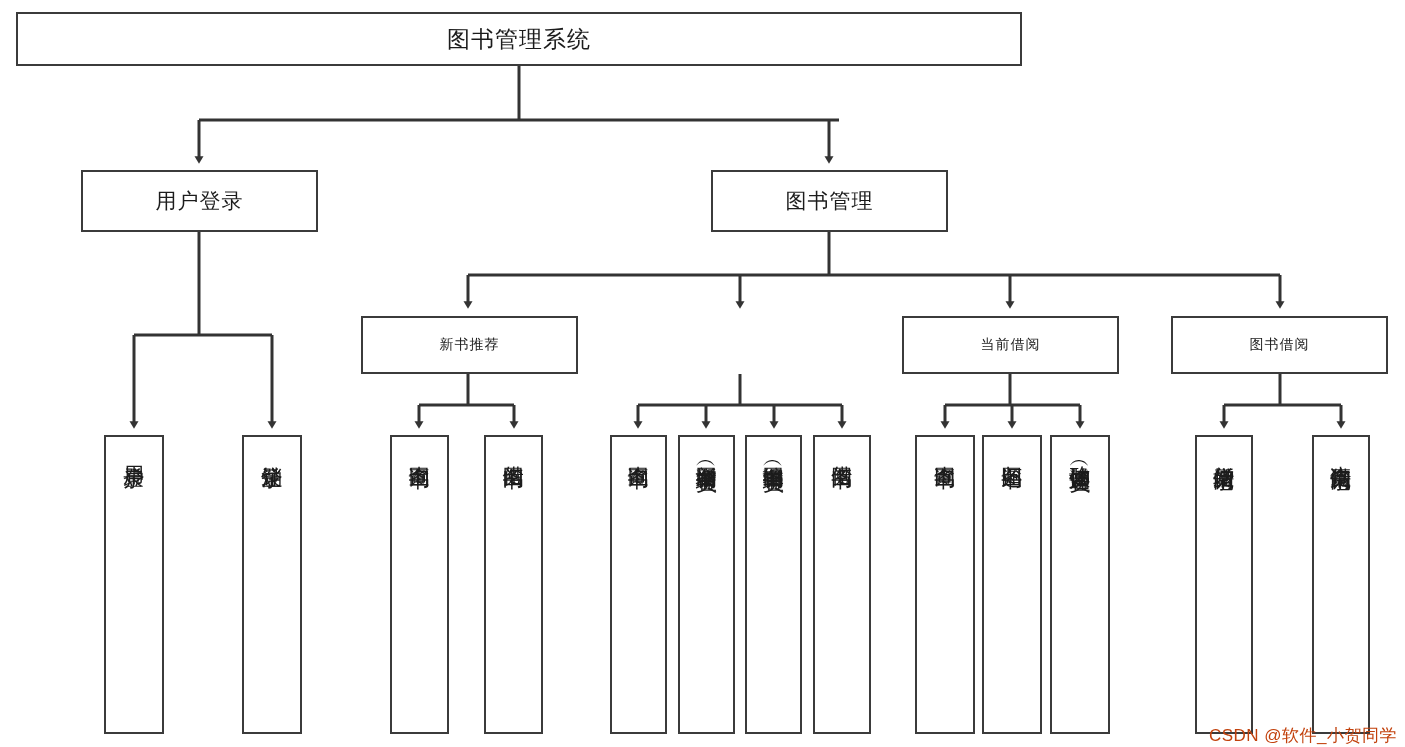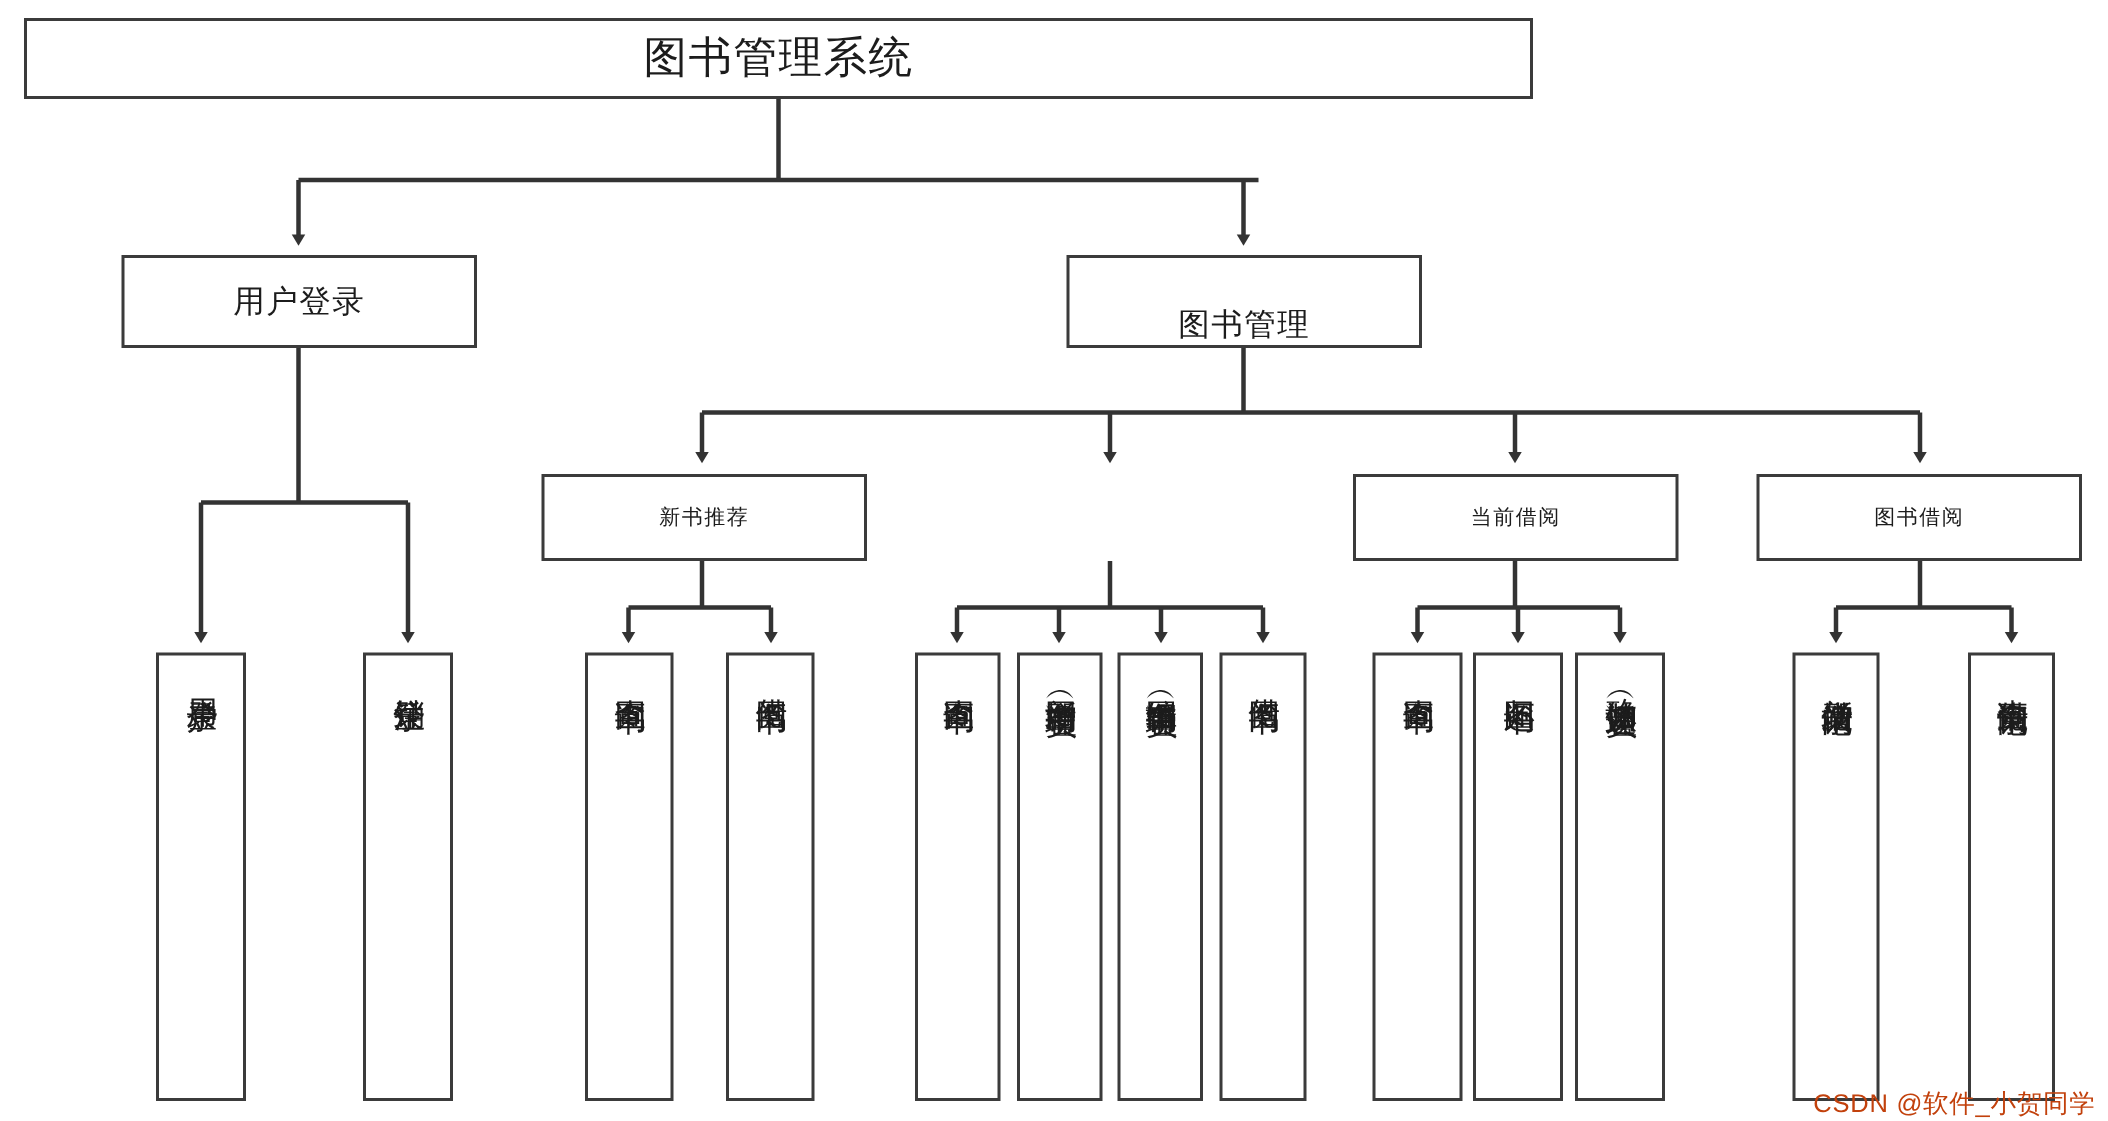--- a/index.html
+++ b/index.html
@@ -29,21 +29,21 @@
     box-sizing: border-box;
     background: #ffffff;
     border: 2px solid #3b3b3b;
     display: flex;
     align-items: center;
     justify-content: center;
     color: #1c1c1c;
     z-index: 2;
   }
   .node-root {
-    font-size: 29px;
+    font-size: 23px;
   }
   .node-l2 {
     font-size: 21px;
   }
   .node-l3 {
     font-size: 14px;
   }
   .node-leaf {
     font-size: 21px;
     align-items: flex-start;
@@ -127,21 +127,21 @@
     </g>
   </svg>
 
   <div class="node node-root" style="left:16px; top:12px; width:1006px; height:54px;">
     <span class="htext">图书管理系统</span>
   </div>
 
   <div class="node node-l2" style="left:81px; top:170px; width:237px; height:62px;">
     <span class="htext">用户登录</span>
   </div>
-  <div class="node node-l2" style="left:711px; top:170px; width:237px; height:62px;align-items:flex-end;">
+  <div class="node node-l2" style="left:711px; top:170px; width:237px; height:62px;">
     <span class="htext">图书管理</span>
   </div>
 
   <div class="node node-l3" style="left:361px; top:316px; width:217px; height:58px;">
     <span class="htext">新书推荐</span>
   </div>
   <div class="node node-l3" style="left:902px; top:316px; width:217px; height:58px;align-items:center;">
     <span class="htext">当前借阅</span>
   </div>
   <div class="node node-l3" style="left:1171px; top:316px; width:217px; height:58px;">

